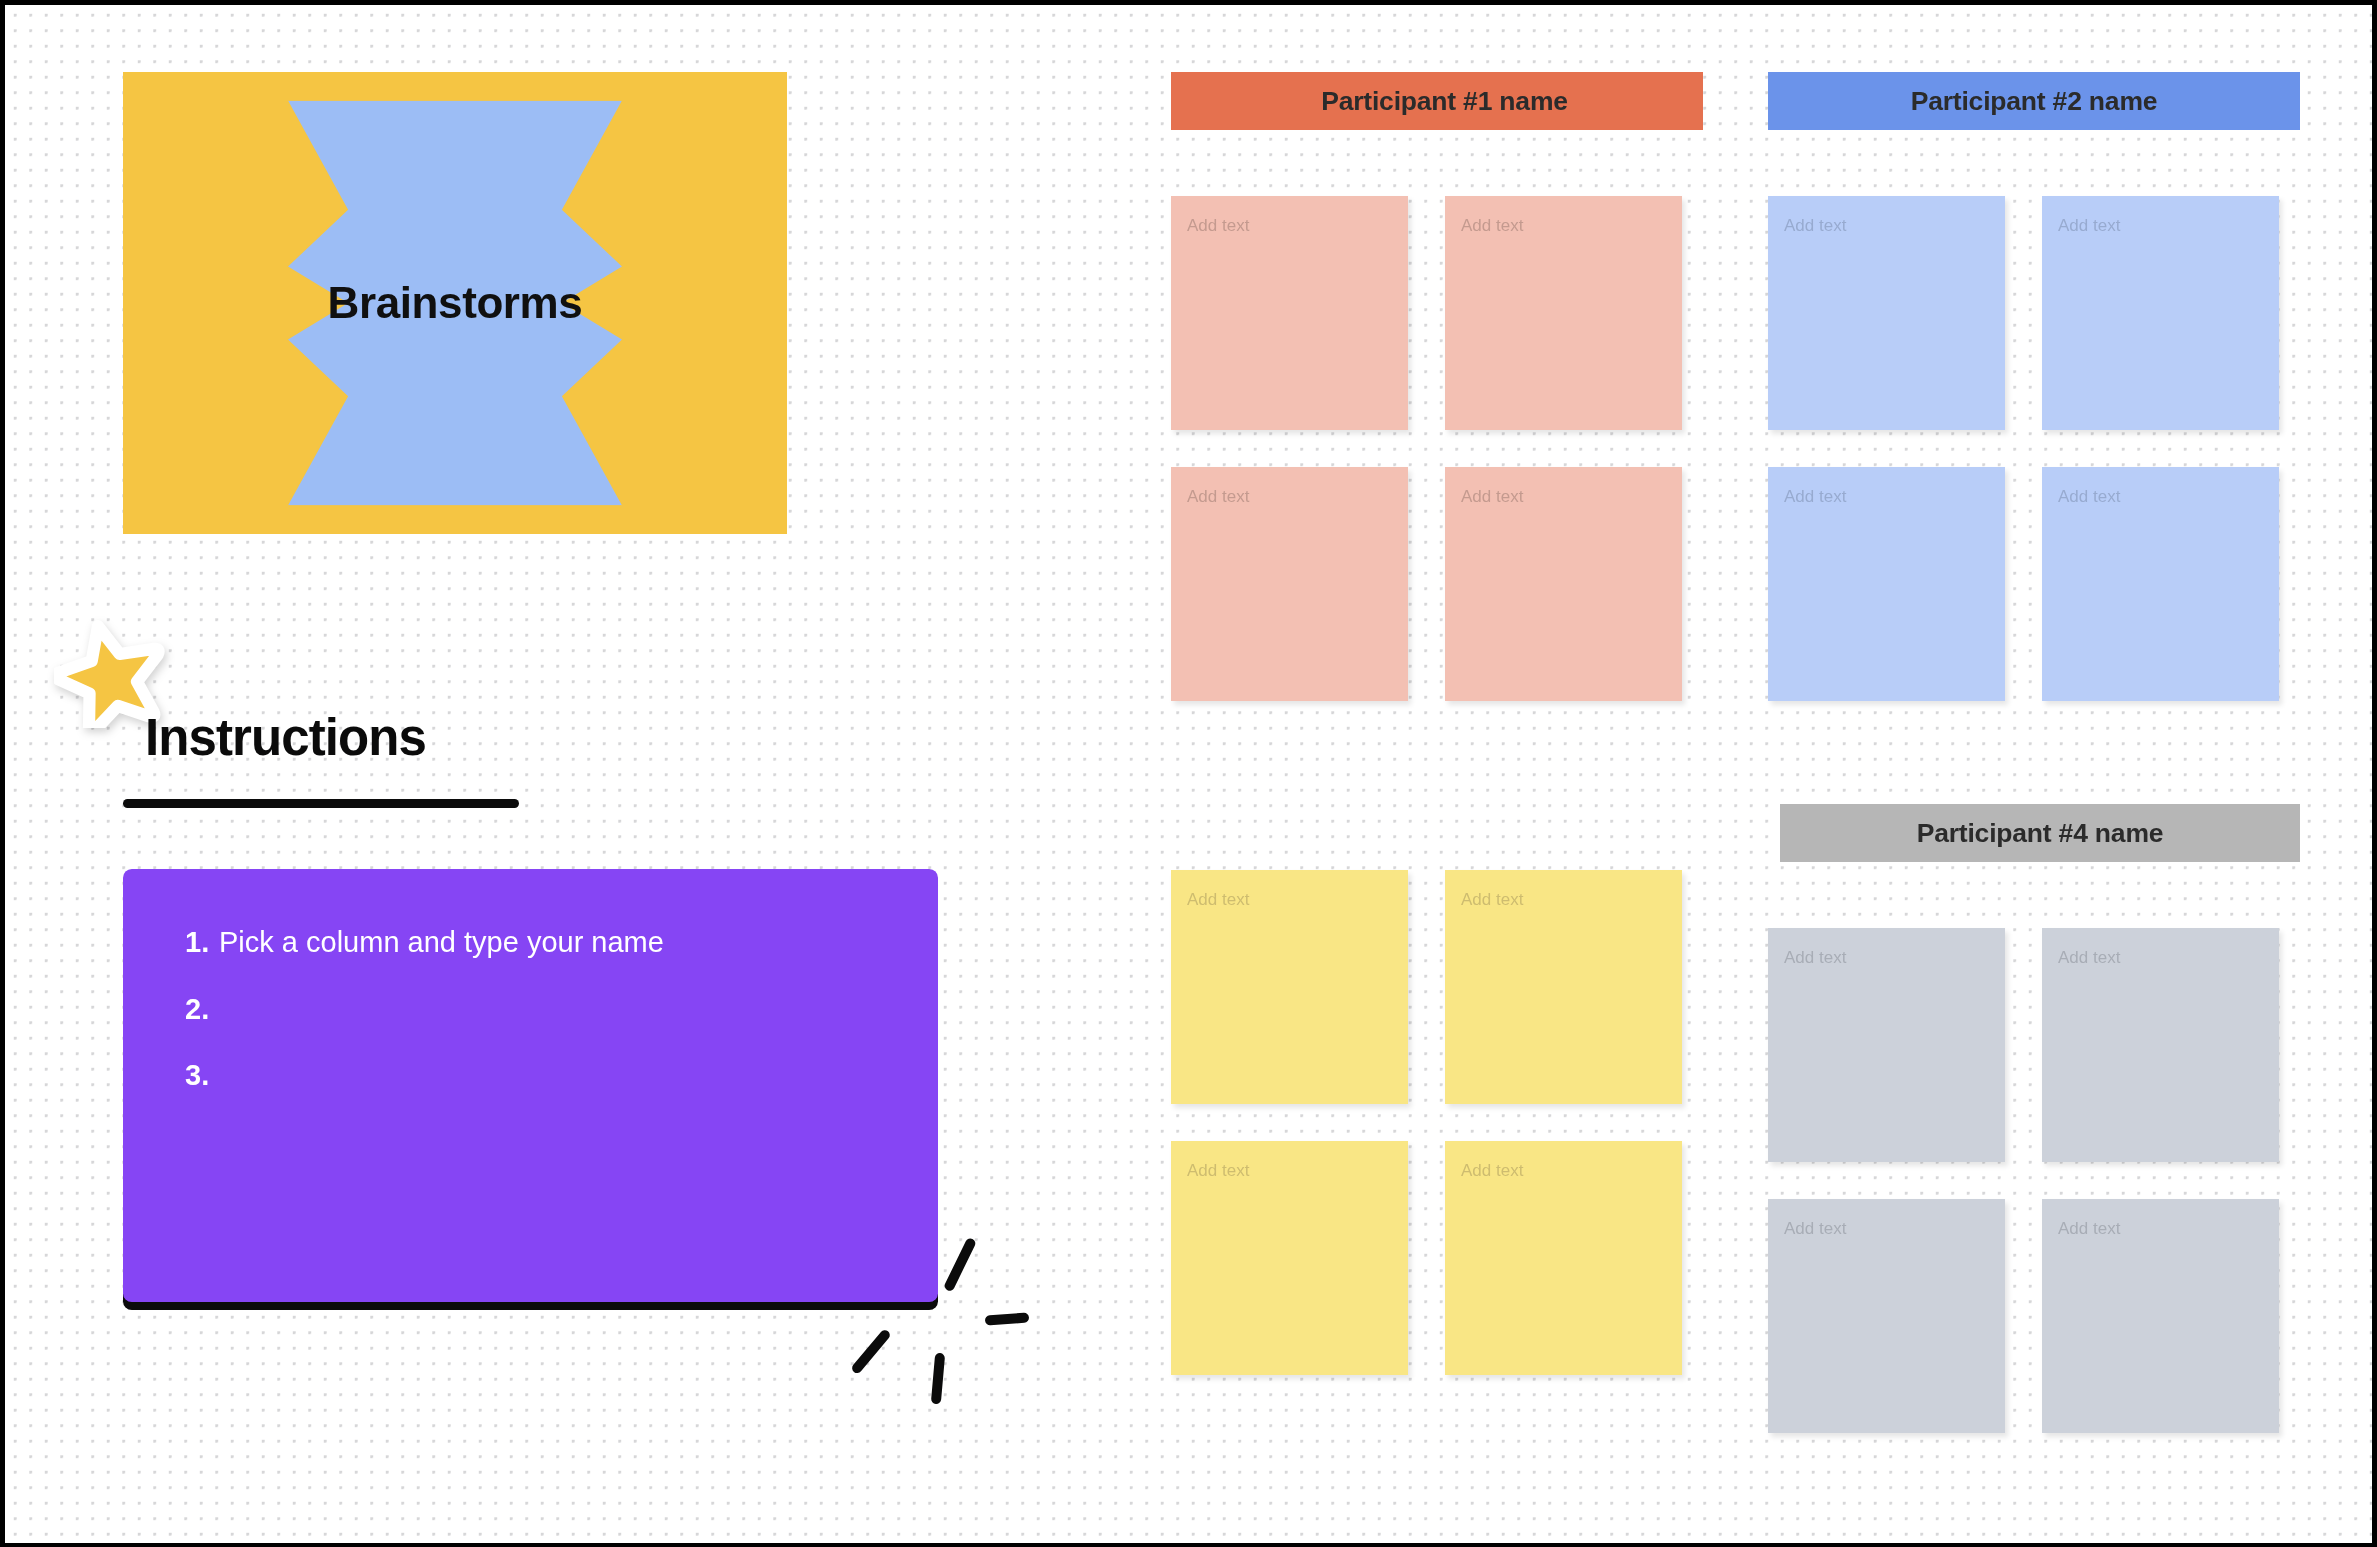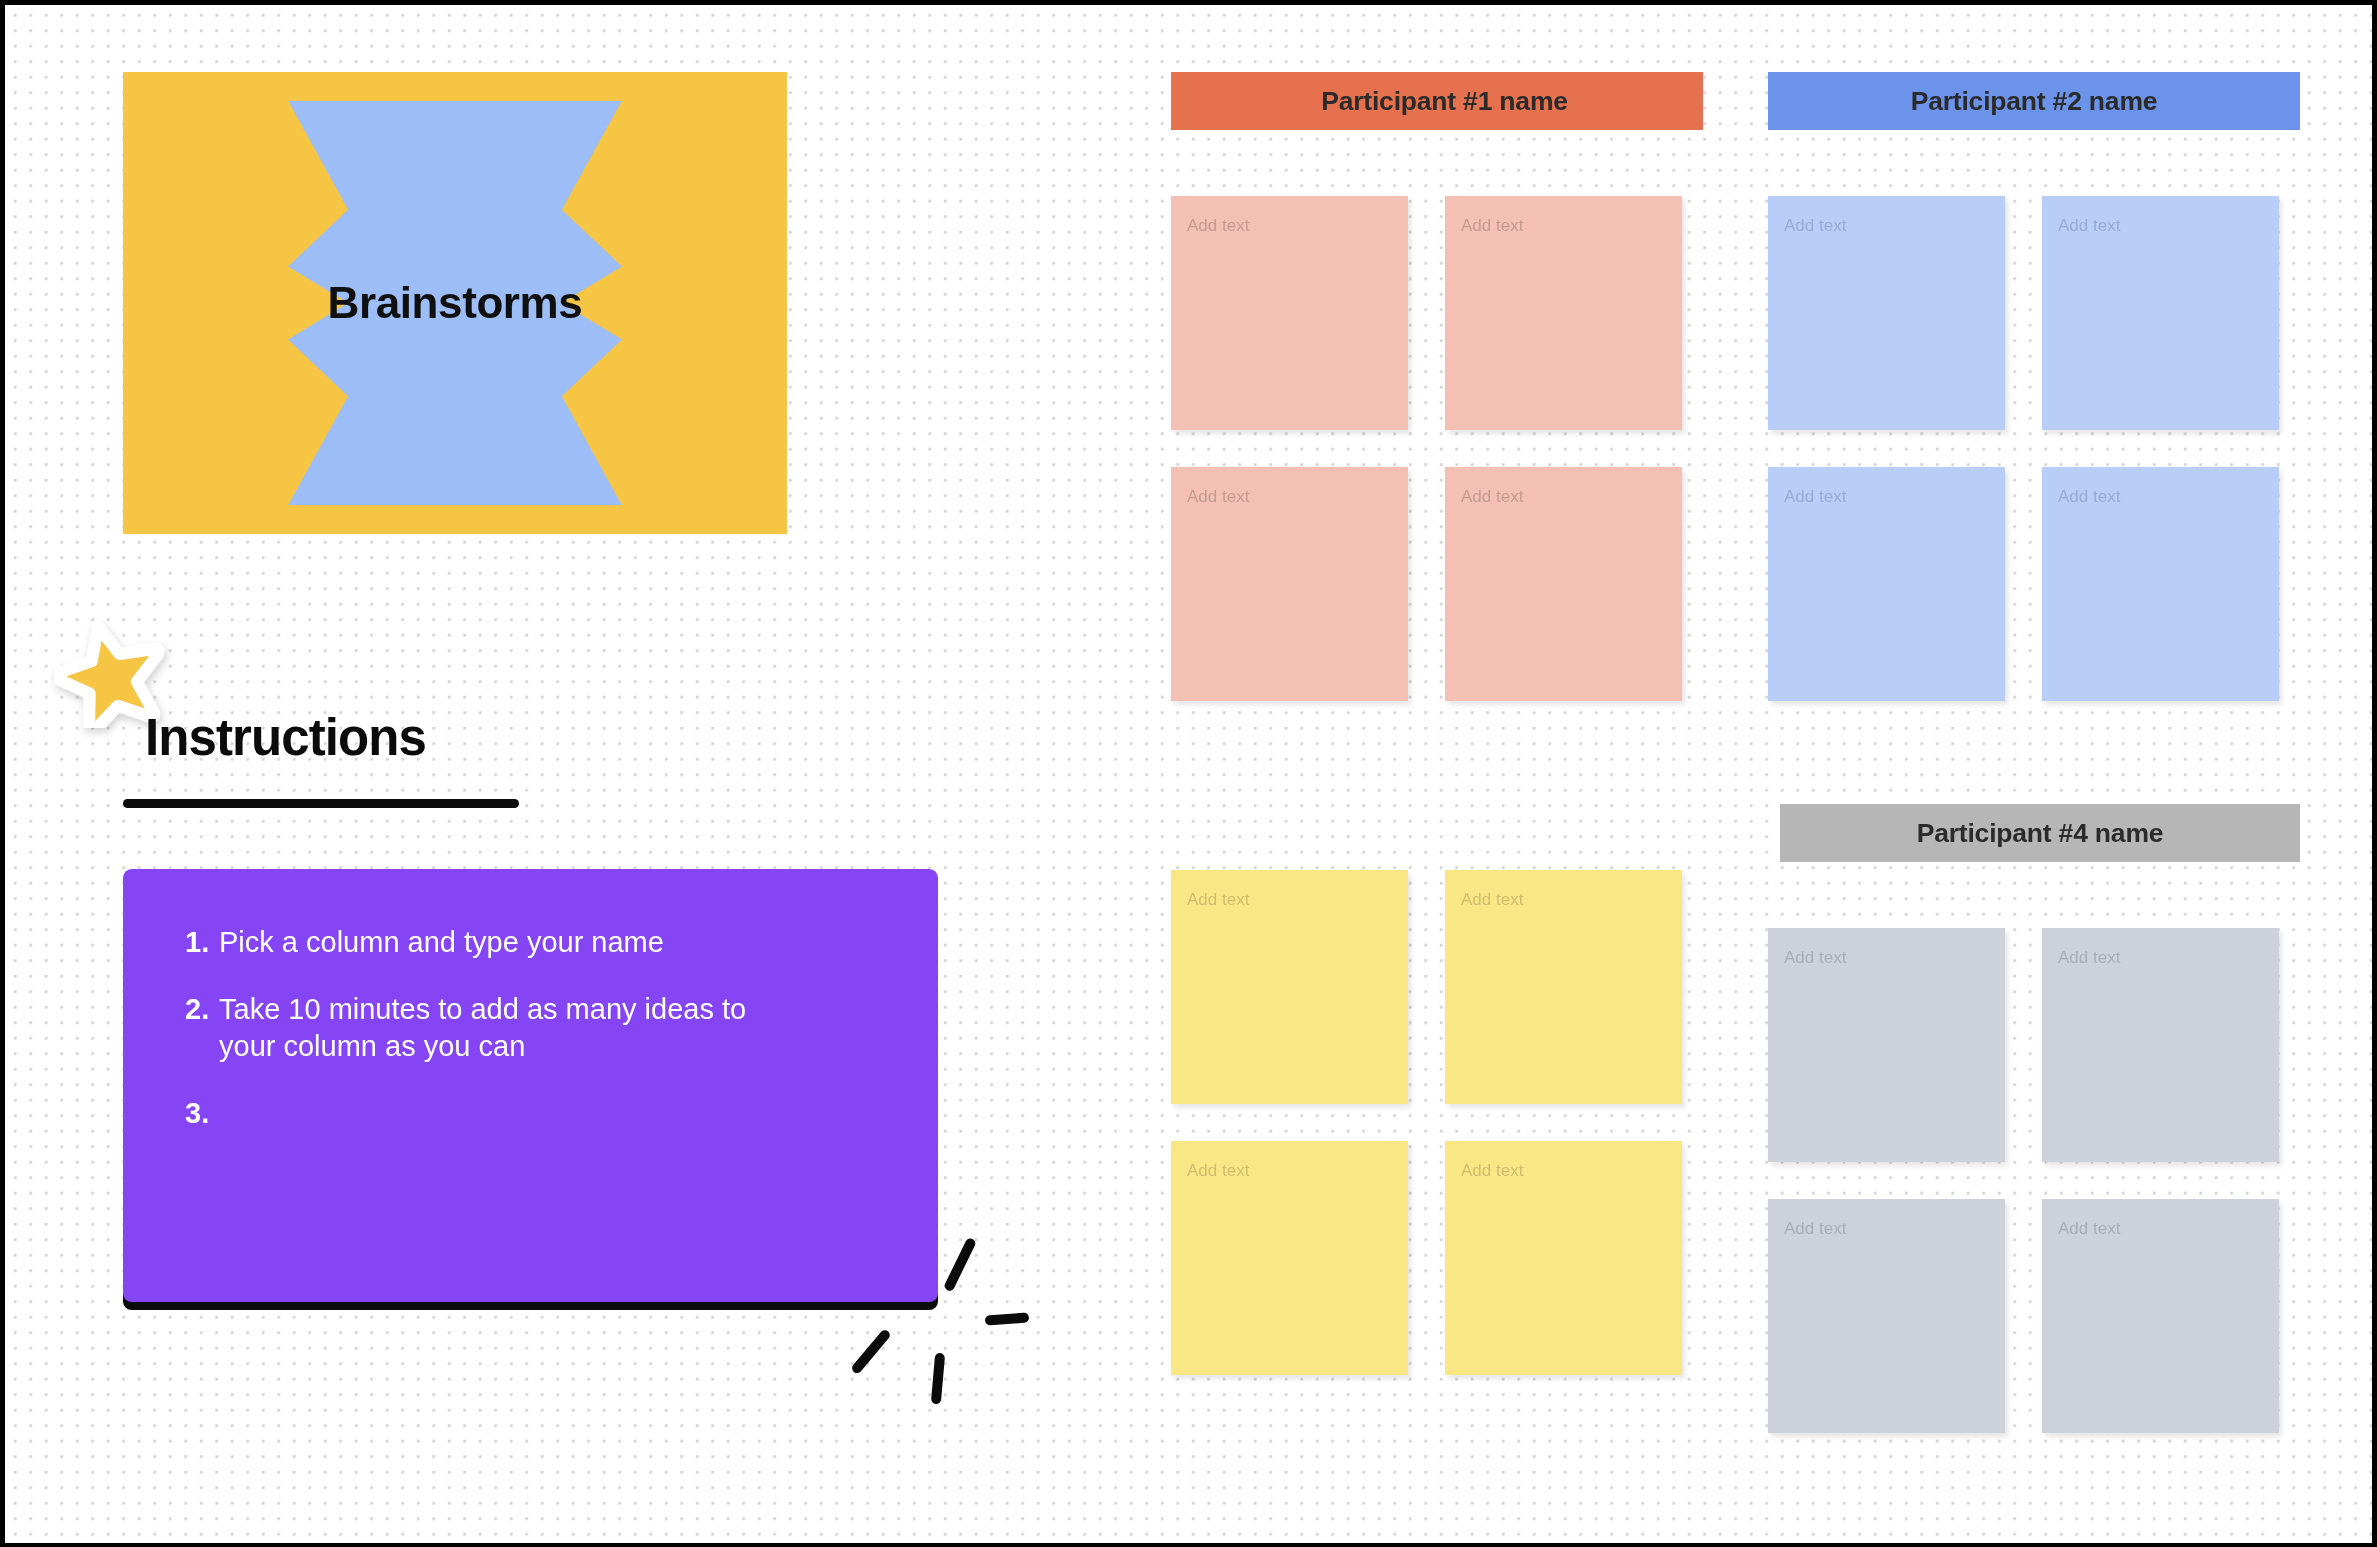--- a/index.html
+++ b/index.html
@@ -216,21 +216,20 @@
   <div id="instructions-underline"></div>
 
   <div id="instructions-box">
     <ul id="instructions-list">
       <li class="instr-item">
         <span class="instr-num">1.</span>
         <span class="instr-text">Pick a column and type your name</span>
       </li>
       <li class="instr-item">
         <span class="instr-num">2.</span>
-        <span class="instr-text">Take 10 minutes to add as many ideas to your column as you can</span>
       </li>
       <li class="instr-item">
         <span class="instr-num">3.</span>
       </li>
     </ul>
   </div>
 
   <div class="tick" id="tick-1"></div>
   <div class="tick" id="tick-2"></div>
   <div class="tick" id="tick-3"></div>

